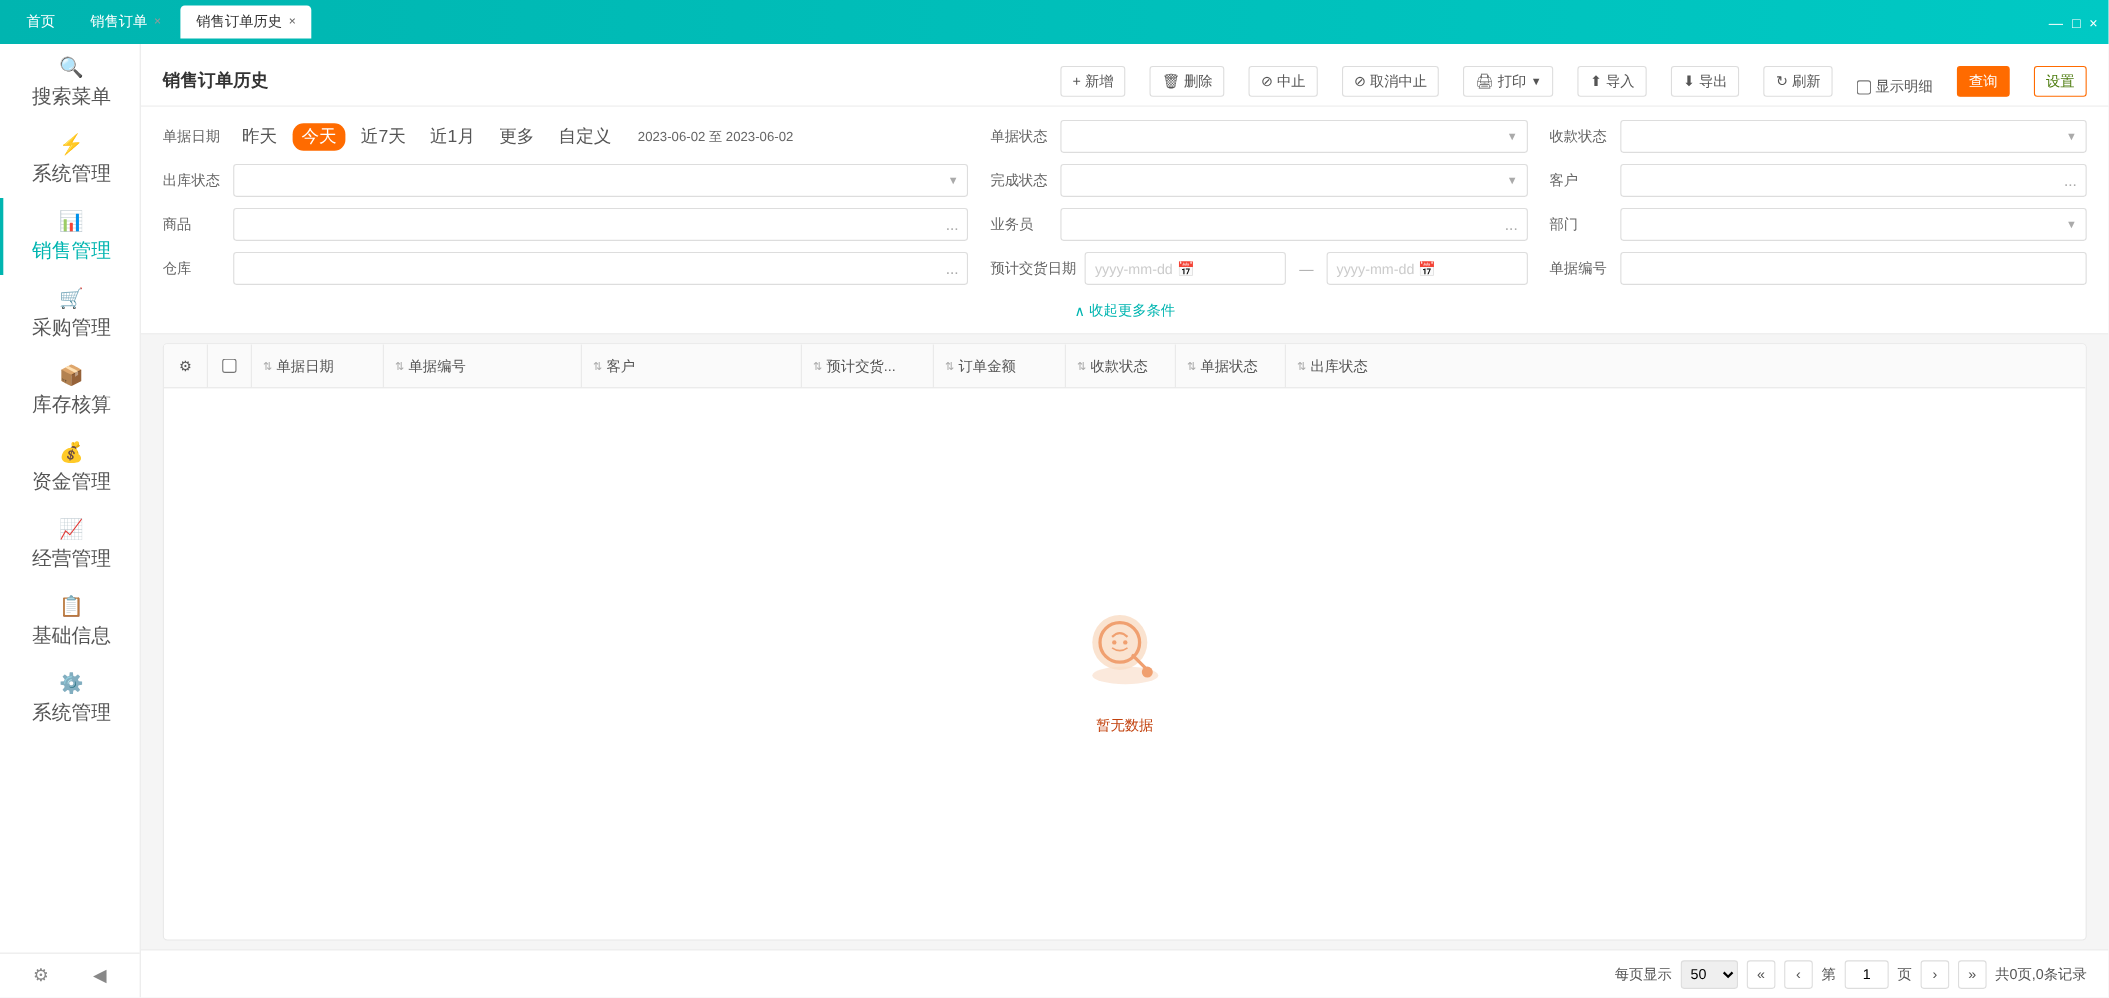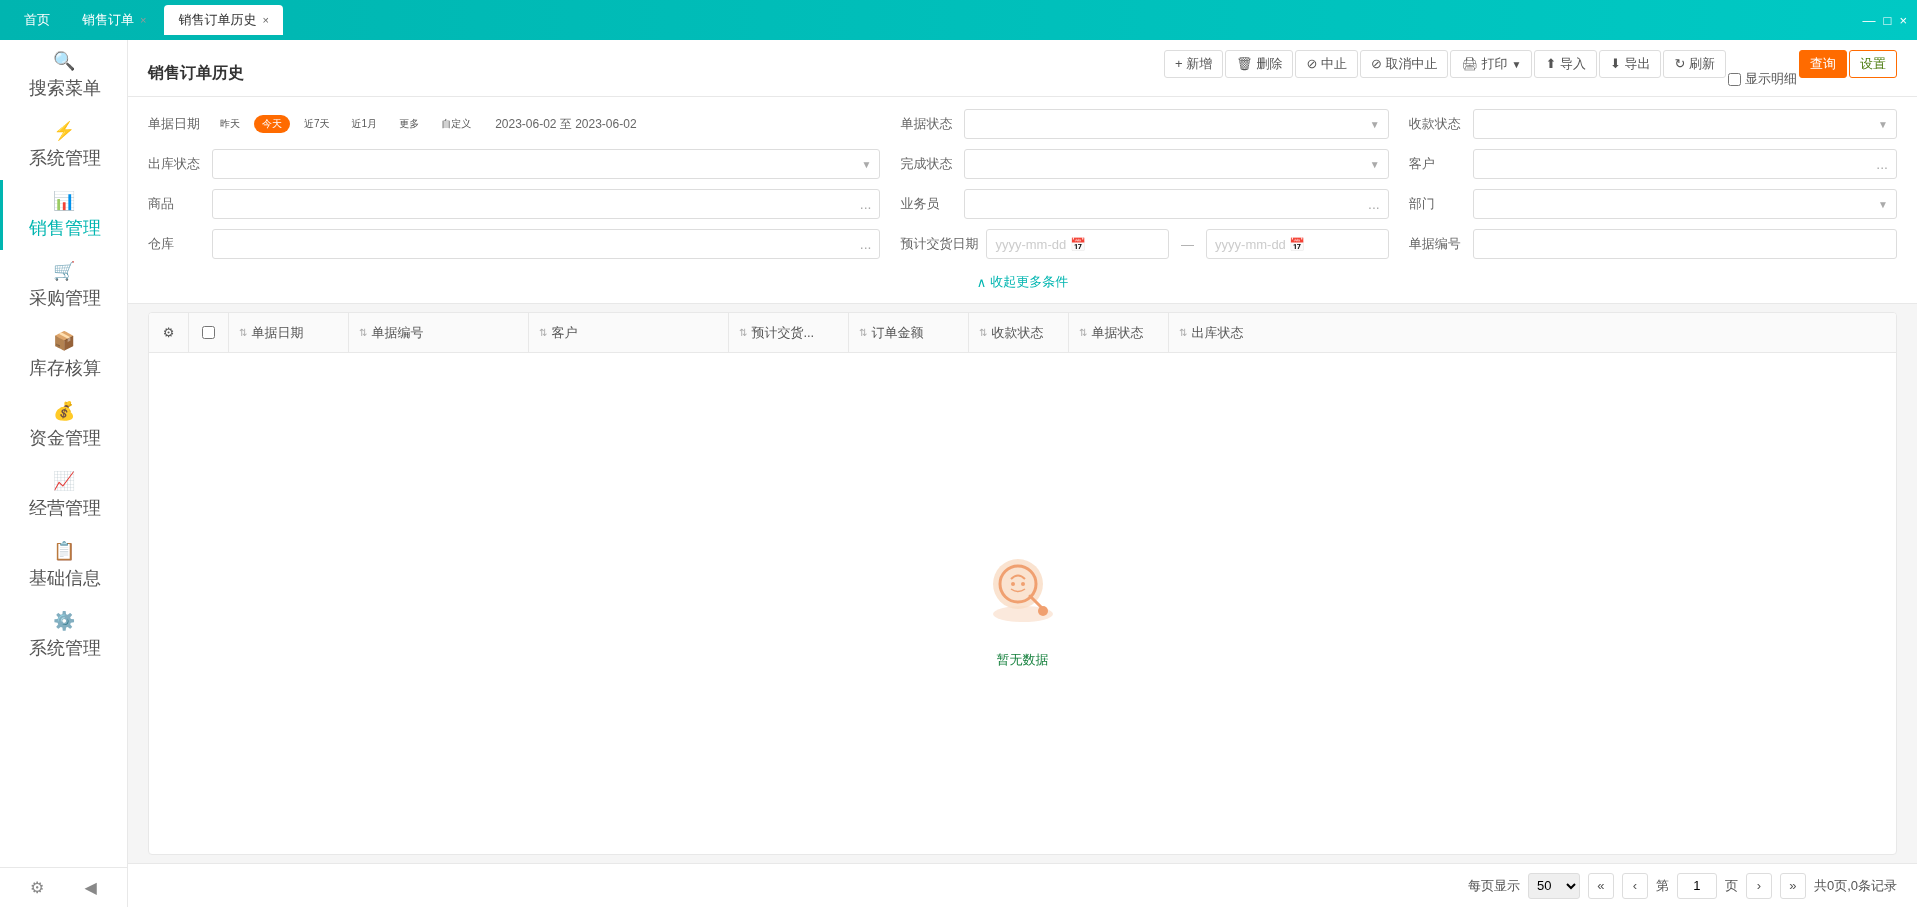--- a/index.html
+++ b/index.html
@@ -95,22 +95,22 @@
       padding: 14px 20px 10px;
       font-size: 16px;
       font-weight: bold;
       color: #333;
       background: #fff;
     }
 
     
     .toolbar {
       display: flex;
-      align-items: flex-start;
-      gap: 2px;
+      align-items: flex-end;
+      gap: 22px;
       padding: 8px 20px;
       background: #fff;
       border-bottom: 1px solid #e8e8e8;
       flex-wrap: wrap;
     }
     .toolbar-btn {
       display: flex;
       align-items: center;
       gap: 4px;
       padding: 4px 10px;
@@ -185,21 +185,21 @@
       font-size: 14px;
     }
     .date-filter {
       display: flex;
       align-items: center;
       gap: 6px;
     }
     .date-btn {
       padding: 2px 8px;
       border-radius: 3px;
-      font-size: 10px;
+      font-size: 16px;
       cursor: pointer;
       color: #555;
     }
     .date-btn.active {
       background: #ff6b00;
       color: #fff;
       border-radius: 10px;
     }
     .date-range {
       font-size: 12px;
@@ -260,21 +260,21 @@
     .th-action { flex: 1; justify-content: flex-end; }
     .sort-icon { color: #aaa; font-size: 10px; }
 
     
     .empty-state {
       flex: 1;
       display: flex;
       flex-direction: column;
       align-items: center;
       justify-content: center;
-      color: #15803d;
+      color: #c2410c;
       font-size: 13px;
       gap: 12px;
     }
     .empty-icon {
       width: 100px;
       height: 100px;
     }
 
     
     .pagination {

